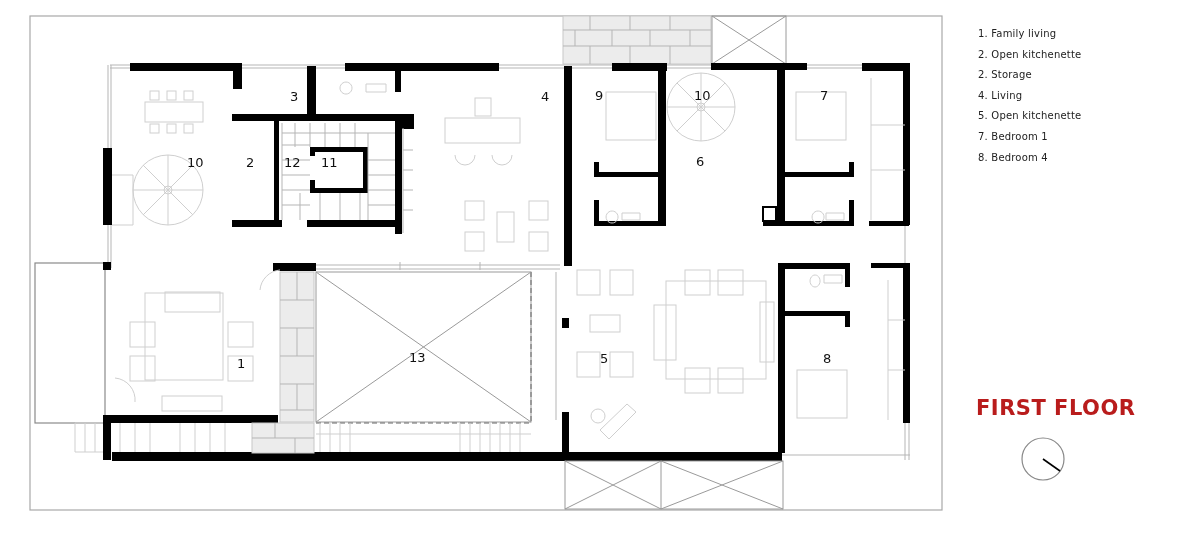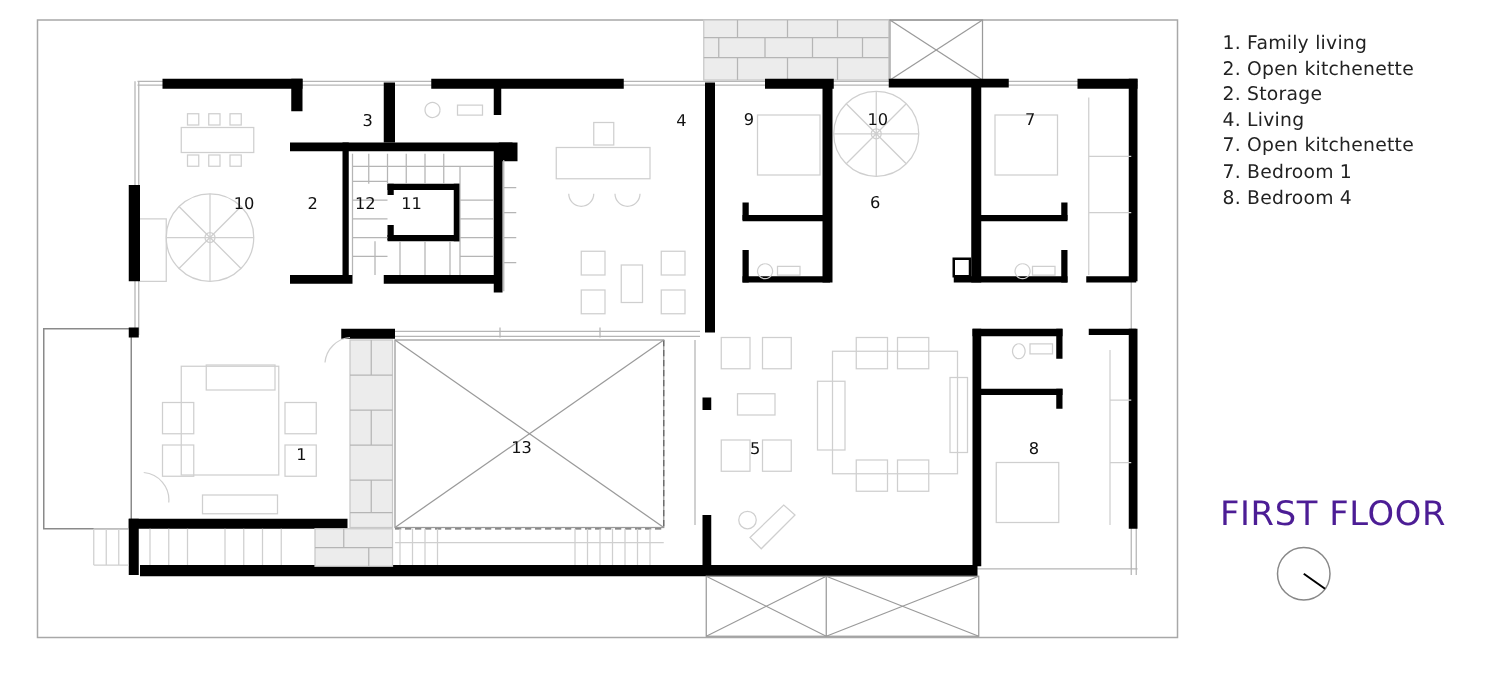--- a/index.html
+++ b/index.html
@@ -1,20 +1,20 @@
 <!DOCTYPE html>
 <html><head>
 <meta charset="utf-8">
 <style>
   html, body { margin:0; padding:0; background:#ffffff; }
   body { width:1200px; height:543px; position:relative; overflow:hidden; font-family:"Liberation Sans", sans-serif; }
   #plan { position:absolute; left:0; top:0; }
   .legend { position:absolute; left:978px; top:24px; margin:0; padding:0; list-style:none; }
-  .legend li { font-family:"DejaVu Sans", sans-serif; font-size:15px; line-height:20.6px; color:#222; letter-spacing:0.2px; }
-  .floor-title { position:absolute; left:976px; top:396px; font-family:"DejaVu Sans", sans-serif; font-weight:normal; font-size:27px; letter-spacing:0.5px; color:#4c1d95; }
+  .legend li { font-family:"DejaVu Sans", sans-serif; font-size:10px; line-height:20.6px; color:#222; letter-spacing:0.2px; }
+  .floor-title { position:absolute; left:976px; top:396px; font-family:"DejaVu Sans", sans-serif; font-weight:bold; font-size:21px; letter-spacing:0.5px; color:#b91c1c; }
   .room-label { font-family:"DejaVu Sans", sans-serif; font-size:13px; fill:#111; }
   .wall { fill:#000; }
   .thin { stroke:#9a9a9a; stroke-width:1; fill:none; }
   .furn { stroke:#cfcfcf; stroke-width:1; fill:none; }
   .grey { stroke:#b5b5b5; stroke-width:1; fill:none; }
   .paving { fill:#ececec; stroke:#c8c8c8; stroke-width:1; }
 </style>
 </head>
 <body>
 
@@ -218,18 +218,18 @@
     <circle cx="1043" cy="459" r="21" fill="none" stroke="#888" stroke-width="1.2"></circle>
     <line x1="1043" y1="459" x2="1060" y2="471" stroke="#000" stroke-width="1.6"></line>
   </g>
 </svg>
 
 <ul class="legend">
   <li>1. Family living</li>
   <li>2. Open kitchenette</li>
   <li>2. Storage</li>
   <li>4. Living</li>
-  <li>7. Open kitchenette</li>
+  <li>5. Open kitchenette</li>
   <li>7. Bedroom 1</li>
   <li>8. Bedroom 4</li>
 </ul>
 
 <div class="floor-title">FIRST FLOOR</div>
 
 </body></html>

